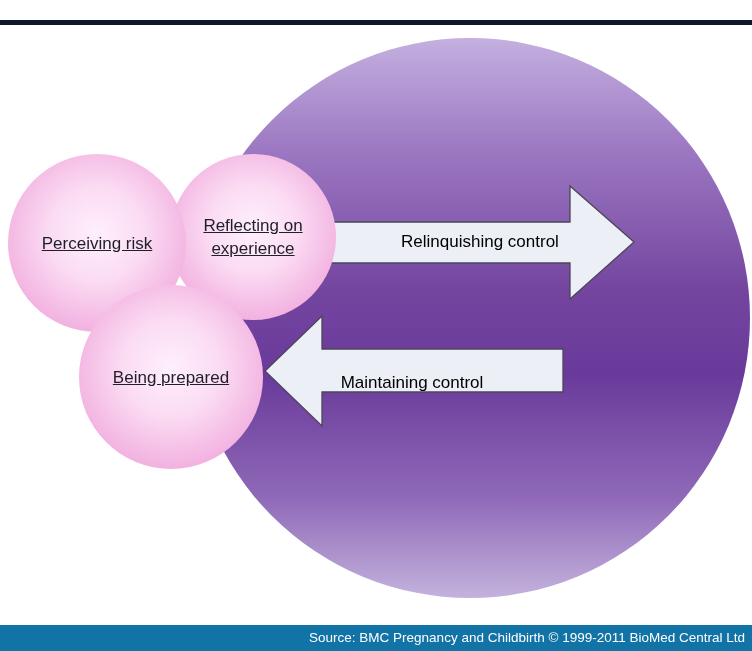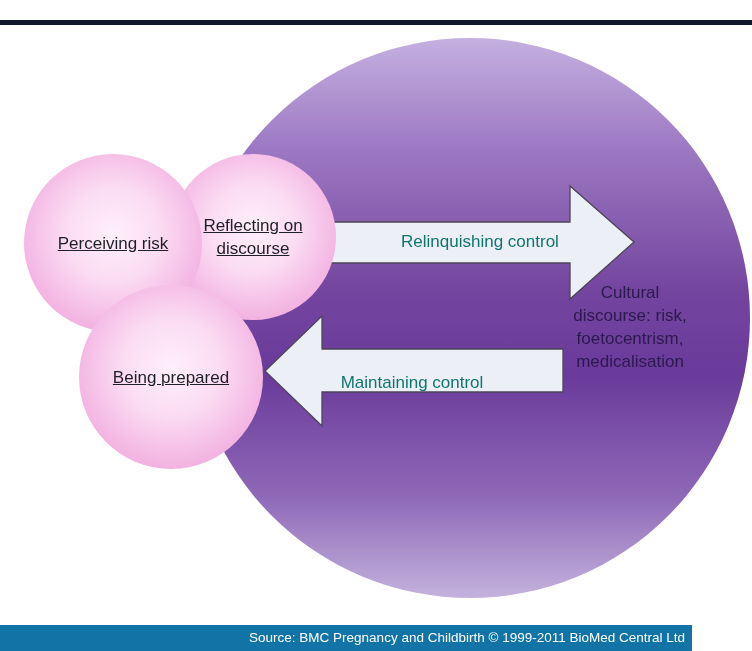--- a/index.html
+++ b/index.html
@@ -55,21 +55,21 @@
     width: 752px; height: 600px;
     z-index: 2;
   }
   .arrow-label {
     position: absolute;
     z-index: 2;
     display: flex;
     align-items: center;
     justify-content: center;
     font-size: 17px;
-    color: #0f766e;
+    color: #000000;
   }
   .arrow-label.relinquishing { left: 350px; top: 202px; width: 260px; height: 30px; }
   .arrow-label.maintaining  { left: 292px; top: 343px; width: 240px; height: 30px; }
   .pink-circle {
     position: absolute;
     border-radius: 50%;
     background: radial-gradient(circle at 50% 45%,
       #feeffb 0%,
       #fbdcf3 35%,
       #f3b5e2 70%,
@@ -77,38 +77,38 @@
     display: flex;
     align-items: center;
     justify-content: center;
     text-align: center;
     font-size: 17px;
     color: #1f1f28;
     line-height: 23px;
     z-index: 3;
     text-decoration: underline;
   }
-  .c1 { left: 24px;   top: 129px; width: 178px; height: 178px; }
+  .c1 { left: 8px;   top: 129px; width: 178px; height: 178px; }
   .c2 { left: 170px; top: 129px; width: 166px; height: 166px; }
   .c3 { left: 79px;  top: 260px; width: 184px; height: 184px; }
   .cultural-text {
     position: absolute;
     left: 540px; top: 256px;
     width: 180px;
     text-align: center;
     font-size: 17px;
     line-height: 23px;
     color: #2b1a4e;
     z-index: 2;
   }
   .cultural-text span { display: block; }
   .bottombar {
     position: absolute;
     left: 0; top: 625px;
-    width: 692px; height: 26px;
+    width: 752px; height: 26px;
     background: #1173a6;
     color: #ffffff;
     font-size: 13.5px;
     line-height: 26px;
     text-align: right;
     padding-right: 7px;
   }
 </style>
 </head>
 <body>
@@ -127,38 +127,32 @@
       <polygon points="328,197 570,197 570,161 634,217 570,274 570,238 328,238" fill="#edeff7" stroke="#4c4558" stroke-width="1.3"></polygon>
       <polygon points="563,324 322,324 322,291 265,346 322,401 322,367 563,367" fill="#edeff7" stroke="#4c4558" stroke-width="1.3"></polygon>
     </svg>
 
     <div class="arrow-label relinquishing">Relinquishing control</div>
     <div class="arrow-label maintaining">Maintaining control</div>
 
     <div class="pink-circle c2">
       <div>
         <span style="display:block">Reflecting on</span>
-        <span style="display:block">discourse</span>
+        <span style="display:block">experience</span>
       </div>
     </div>
 
     <div class="pink-circle c1">
       <span>Perceiving risk</span>
     </div>
 
     <div class="pink-circle c3">
       <span>Being prepared</span>
     </div>
 
-    <div class="cultural-text">
-      <span>Cultural</span>
-      <span>discourse: risk,</span>
-      <span>foetocentrism,</span>
-      <span>medicalisation</span>
-    </div>
 
   </div>
 
   <div class="bottombar">
     <span>Source: BMC Pregnancy and Childbirth © 1999-2011 BioMed Central Ltd</span>
   </div>
 
 </div>
 
 </body></html>

